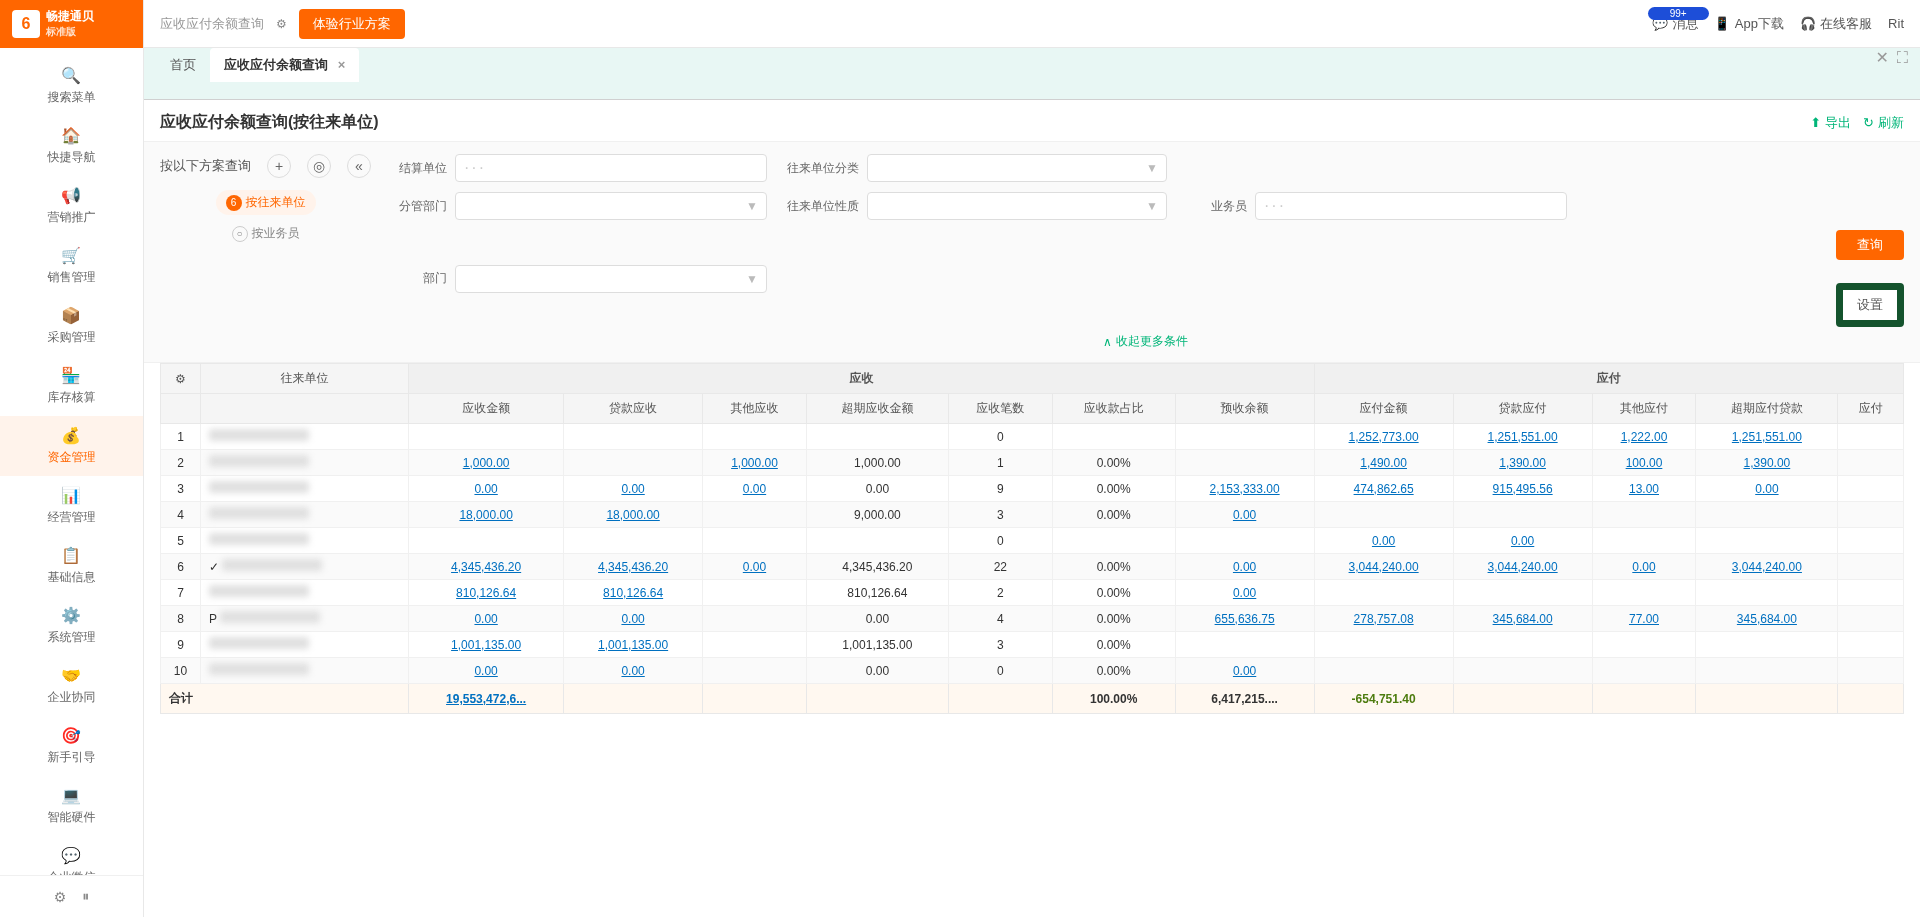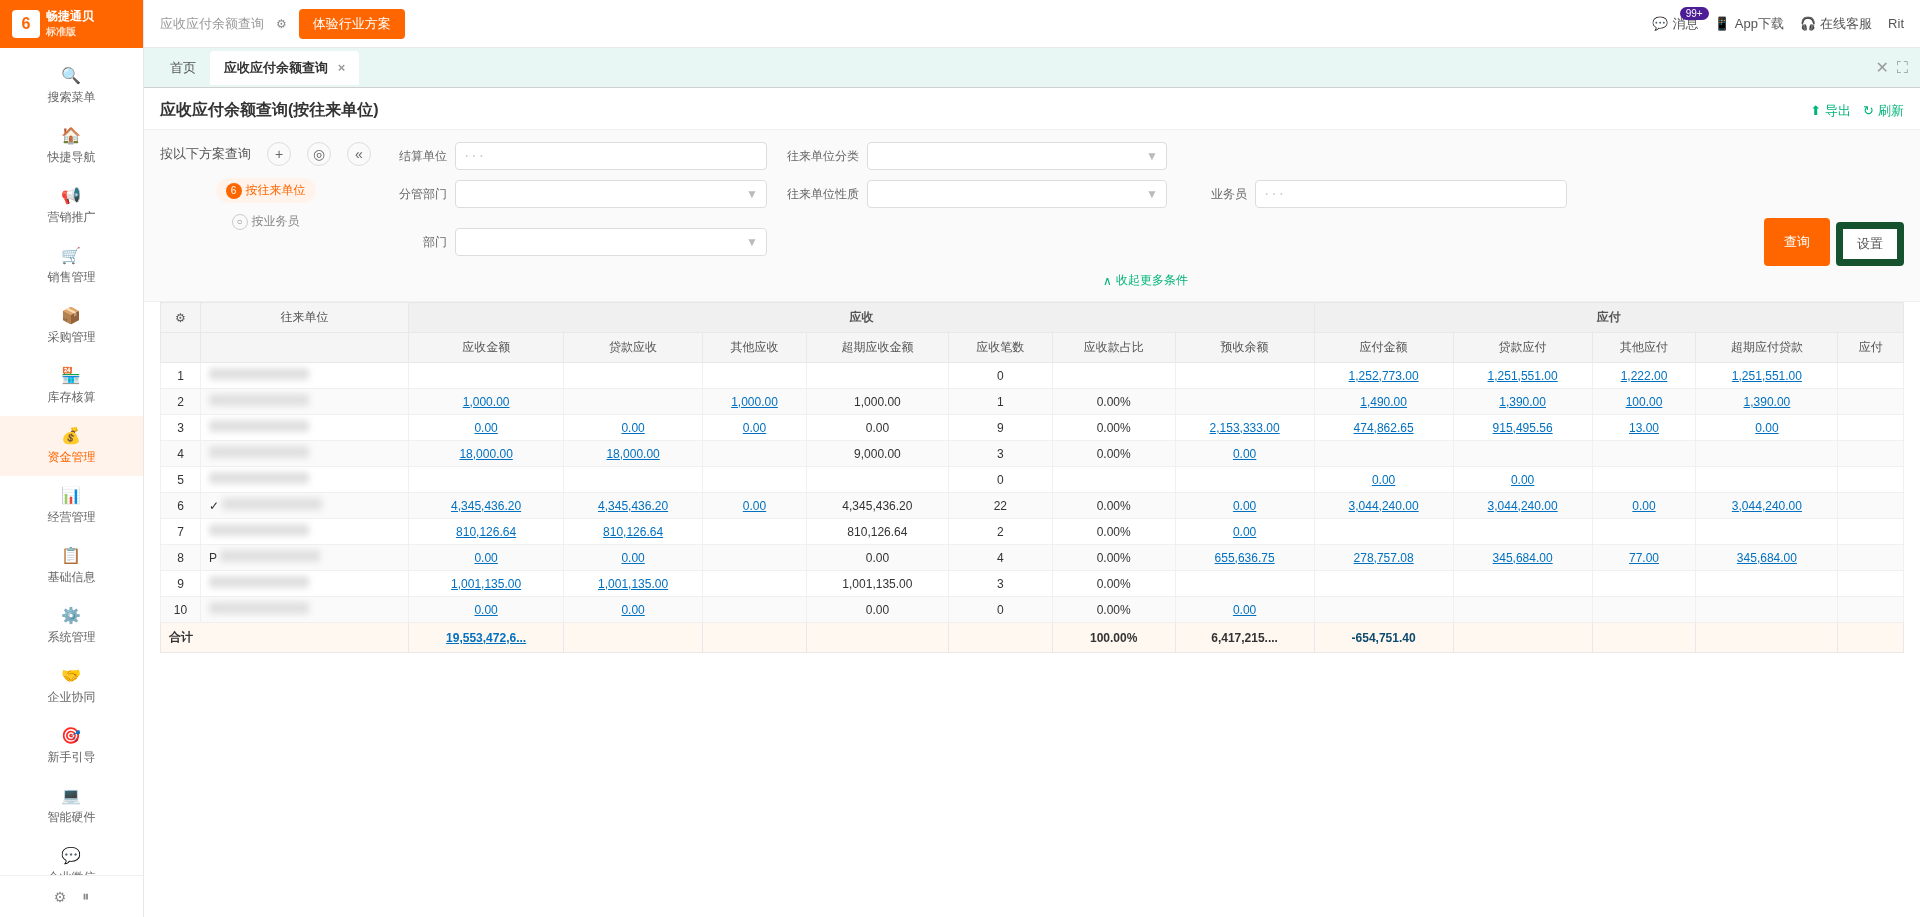--- a/index.html
+++ b/index.html
@@ -24,21 +24,21 @@
       background: #f60;
       color: #fff;
       border: none;
       border-radius: 4px;
       padding: 6px 14px;
       cursor: pointer;
       font-size: 13px;
     }
     .top-bar-right { display: flex; align-items: center; gap: 16px; }
     .top-bar-msg { display: flex; align-items: center; gap: 4px; cursor: pointer; color: #555; font-size: 13px; position: relative; }
-    .badge { background: #4c1d95; color: #fff; border-radius: 10px; font-size: 10px; padding: 1px 6px; position: absolute; top: -8px; right: -10px; }
+    .badge { background: #1d4ed8; color: #fff; border-radius: 10px; font-size: 10px; padding: 1px 22px; position: absolute; top: -8px; right: -10px; }
     .top-bar-user { color: #555; font-size: 13px; }
 
     
     .sidebar {
       position: fixed;
       top: 0; left: 0; bottom: 0;
       width: 144px;
       background: #fff;
       display: flex;
       flex-direction: column;
@@ -95,24 +95,24 @@
     .main {
       margin-left: 144px;
       margin-top: 48px;
       height: calc(100vh - 48px);
       display: flex;
       flex-direction: column;
     }
 
     
     .tab-bar {
-      height: 40px;
+      height: 52px;
       background: #e8f7f4;
       display: flex;
-      align-items: center;
+      align-items: flex-start;
       padding: 0 12px;
       border-bottom: 1px solid #d0d0d0;
     }
     .tab-item {
       padding: 8px 14px;
       cursor: pointer;
       color: #555;
       font-size: 13px;
       border-radius: 4px 4px 0 0;
       position: relative;
@@ -247,21 +247,21 @@
     .setting-btn {
       background: #fff;
       color: #555;
       border: 7px solid #14532d;
       border-radius: 4px;
       padding: 6px 14px;
       cursor: pointer;
       font-size: 13px;
       margin-top: 4px;
     }
-    .btn-group { display: flex; flex-direction: row; gap: 6px; }
+    .btn-group { display: flex; flex-direction: column; gap: 19px; }
 
     
     .table-wrapper {
       flex: 1;
       overflow: auto;
       padding: 0 16px;
     }
     table {
       width: 100%;
       border-collapse: collapse;
@@ -720,21 +720,21 @@
             <td colspan="2" class="footer-label">合计</td>
             <td>
               <span class="td-number">19,553,472,6...</span>
             </td>
             <td></td>
             <td></td>
             <td></td>
             <td></td>
             <td>100.00%</td>
             <td>6,417,215....</td>
-            <td style="color:#0c4a6e;">-654,751.40</td>
+            <td style="color:#4d7c0f;">-654,751.40</td>
             <td></td>
             <td></td>
             <td></td>
             <td></td>
           </tr>
         </tfoot>
       </table>
     </div>
   </div>
 </div>

